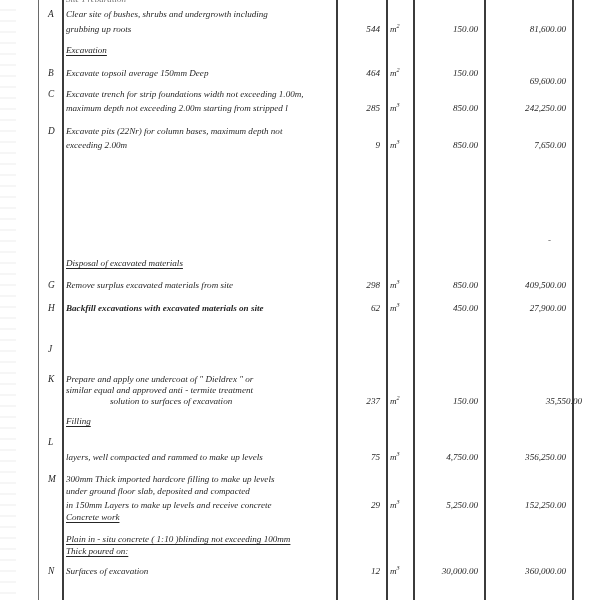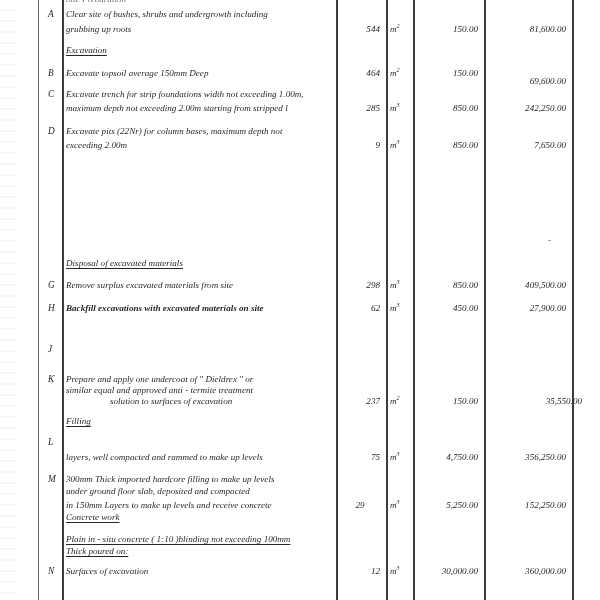--- a/index.html
+++ b/index.html
@@ -213,21 +213,21 @@
     <div class="desc" style="left:66px; top:452px;">layers, well compacted and rammed to make up levels</div>
     <div class="num" style="left:340px; top:452px; width:40px;">75</div>
     <div class="unit" style="left:390px; top:452px;"><span>m</span><sup>3</sup></div>
     <div class="num" style="left:415px; top:452px; width:63px;">4,750.00</div>
     <div class="num" style="left:487px; top:452px; width:79px;">356,250.00</div>
 
     <div class="item-letter" style="left:48px; top:474px;">M</div>
     <div class="desc" style="left:66px; top:474px;">300mm Thick imported hardcore filling to make up levels</div>
     <div class="desc" style="left:66px; top:486px;">under ground floor slab, deposited and compacted</div>
     <div class="desc" style="left:66px; top:500px;">in 150mm Layers to make up levels and receive concrete</div>
-    <div class="num" style="left:340px; top:500px; width:40px;text-align:center;">29</div>
+    <div class="num" style="left:340px; top:500px; width:40px;">29</div>
     <div class="unit" style="left:390px; top:500px;"><span>m</span><sup>3</sup></div>
     <div class="num" style="left:415px; top:500px; width:63px;">5,250.00</div>
     <div class="num" style="left:487px; top:500px; width:79px;">152,250.00</div>
 
     <div class="desc heading" style="left:66px; top:512px;">Concrete work</div>
 
     <div class="desc heading" style="left:66px; top:534px;">Plain in - situ concrete ( 1:10 )blinding not exceeding 100mm</div>
     <div class="desc heading" style="left:66px; top:546px;">Thick poured on:</div>
 
     <div class="item-letter" style="left:48px; top:566px;">N</div>

